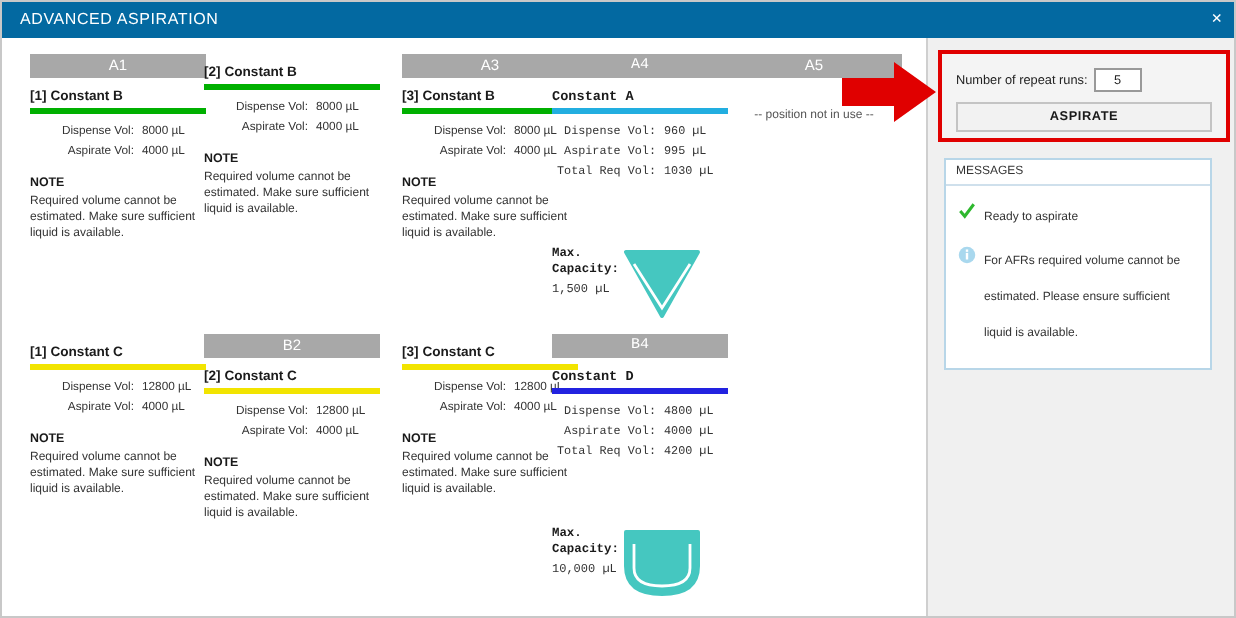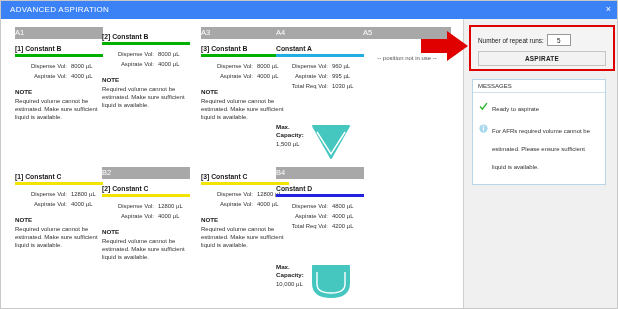--- a/index.html
+++ b/index.html
@@ -22,21 +22,21 @@
     background: #ffffff;
     overflow: hidden;
   }
 
   
   .titlebar {
     position: absolute;
     left: 0; top: 0;
     width: 618px;
     height: 18px;
-    background: #3b82f6;
+    background: #0369a1;
     color: #ffffff;
   }
   .titlebar-text {
     position: absolute;
     left: 9px; top: 4px;
     font-size: 8px;
     letter-spacing: 0.3px;
     color: #ffffff;
   }
   .titlebar-close {
@@ -67,30 +67,30 @@
 
   .cell {
     position: absolute;
     top: 0;
     width: 88px;
     height: 138px;
   }
   .cell-0 { left: 14px; }
   .cell-1 { left: 101px; }
   .cell-2 { left: 200px; }
-  .cell-3 { left: 275px; }
+  .cell-3 { left: 275px; font-family: Liberation Mono, monospace; }
   .cell-4 { left: 362px; }
 
   .pos-header {
     width: 88px;
     height: 12px;
     background: #a8a8a8;
     color: #ffffff;
     font-size: 7.5px;
-    text-align: left;
+    text-align: center;
     line-height: 12px;
   }
 
   .liquid-name {
     margin-top: 6px;
     font-size: 6.8px;
     font-weight: bold;
     color: #1a1a1a;
     height: 8px;
     white-space: nowrap;

